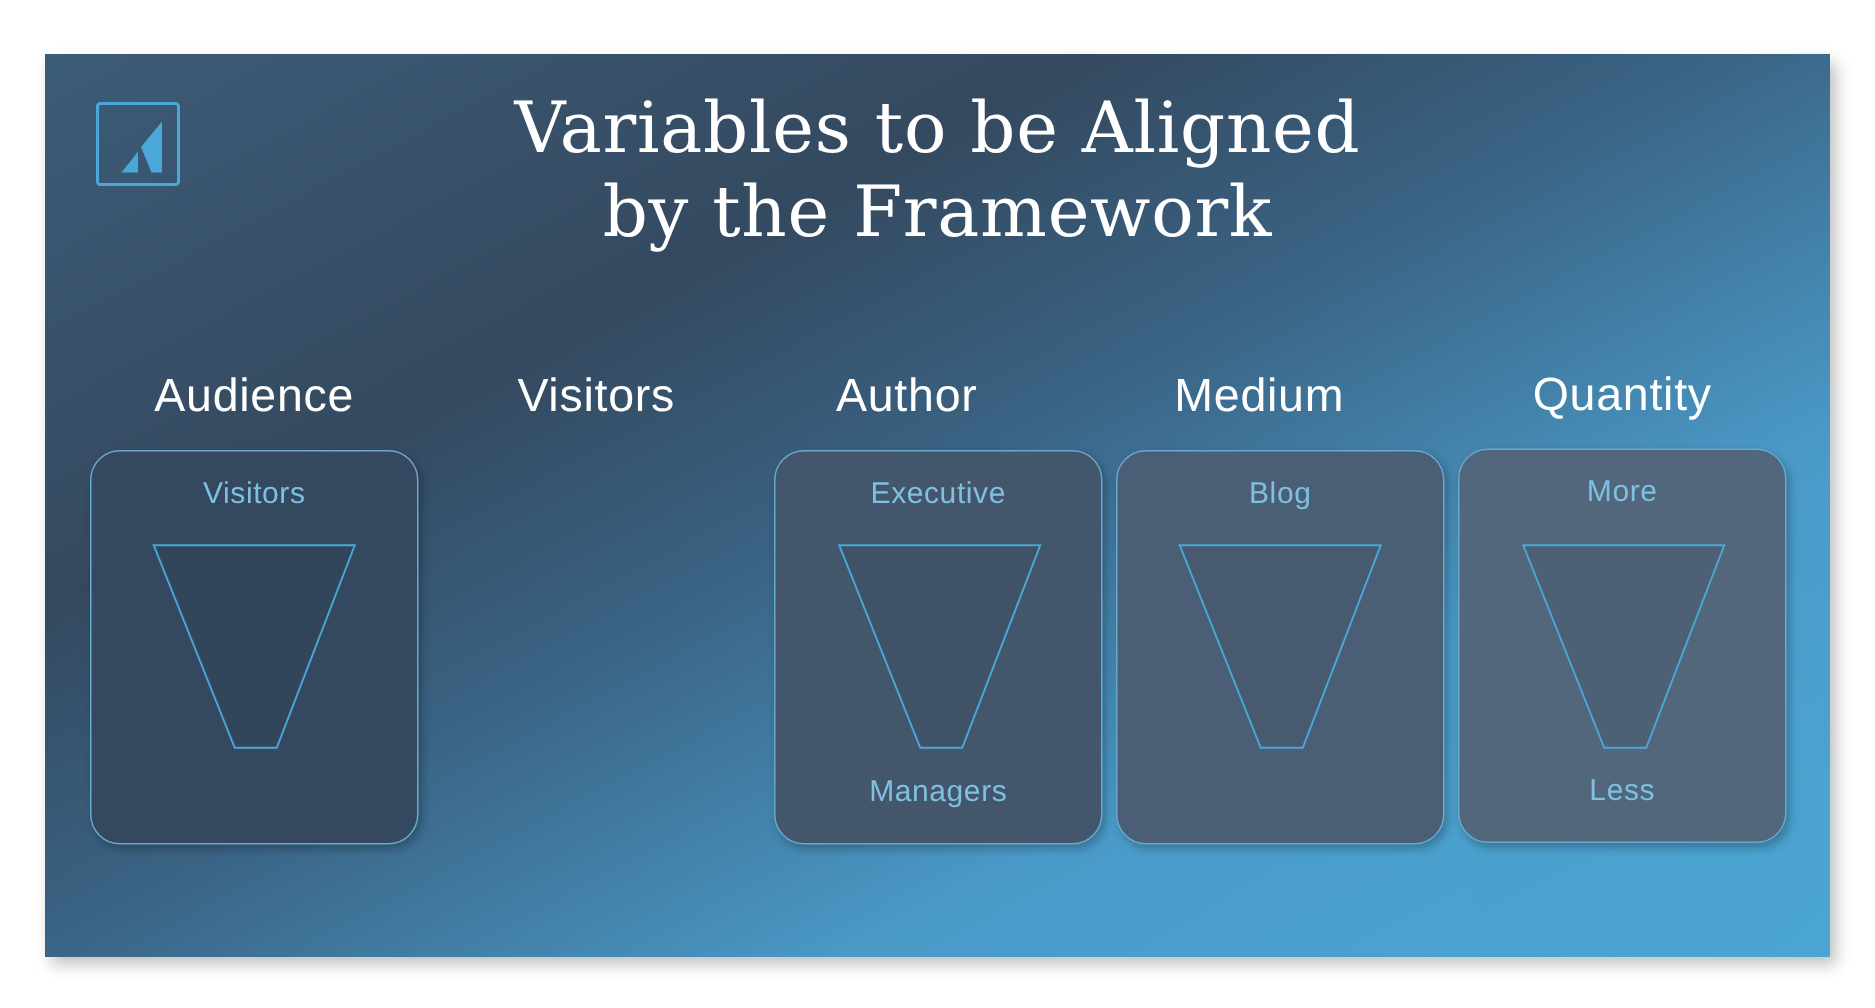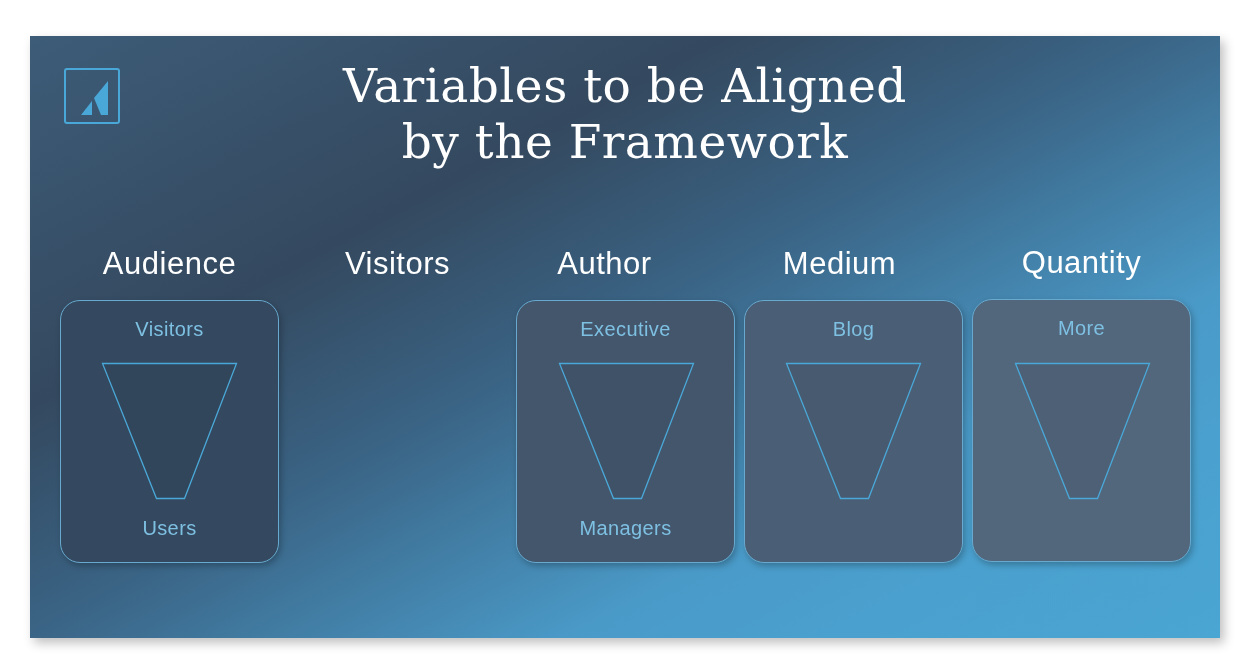--- a/index.html
+++ b/index.html
@@ -64,21 +64,20 @@
     <span>Variables to be Aligned</span>
     <span>by the Framework</span>
   </div>
 
   <div class="col-head" style="left:30px">Audience</div>
   <div class="card" style="left:30px; background:#34495f">
     <div class="top-label">Visitors</div>
     <svg class="funnel" width="219" height="263">
       <polygon points="41.5,62.5 175.5,62.5 123.5,197.5 95.5,197.5" fill="rgba(0,0,0,0.04)" stroke="#4aa8d8" stroke-width="1.3"></polygon>
     </svg>
-    <div class="bottom-label">Users</div>
   </div>
 
   <div class="col-head" style="left:258px">Visitors</div>
 
   <div class="col-head" style="left:465px">Author</div>
   <div class="card" style="left:486px; background:#43566c">
     <div class="top-label">Executive</div>
     <svg class="funnel" width="219" height="263">
       <polygon points="42.5,62.5 176.5,62.5 124.5,197.5 96.5,197.5" fill="rgba(0,0,0,0.04)" stroke="#4aa8d8" stroke-width="1.3"></polygon>
     </svg>
@@ -92,15 +91,16 @@
       <polygon points="41.5,62.5 175.5,62.5 123.5,197.5 95.5,197.5" fill="rgba(0,0,0,0.04)" stroke="#4aa8d8" stroke-width="1.3"></polygon>
     </svg>
   </div>
 
   <div class="col-head" style="left:942px; top:209px">Quantity</div>
   <div class="card" style="left:942px; top:263px; background:#52667c">
     <div class="top-label">More</div>
     <svg class="funnel" width="219" height="263">
       <polygon points="42.5,63.5 176.5,63.5 124.5,198.5 96.5,198.5" fill="rgba(0,0,0,0.05)" stroke="#4aa8d8" stroke-width="1.3"></polygon>
     </svg>
+    <div class="bottom-label">Less</div>
   </div>
 
 </div>
 
 </body></html>

